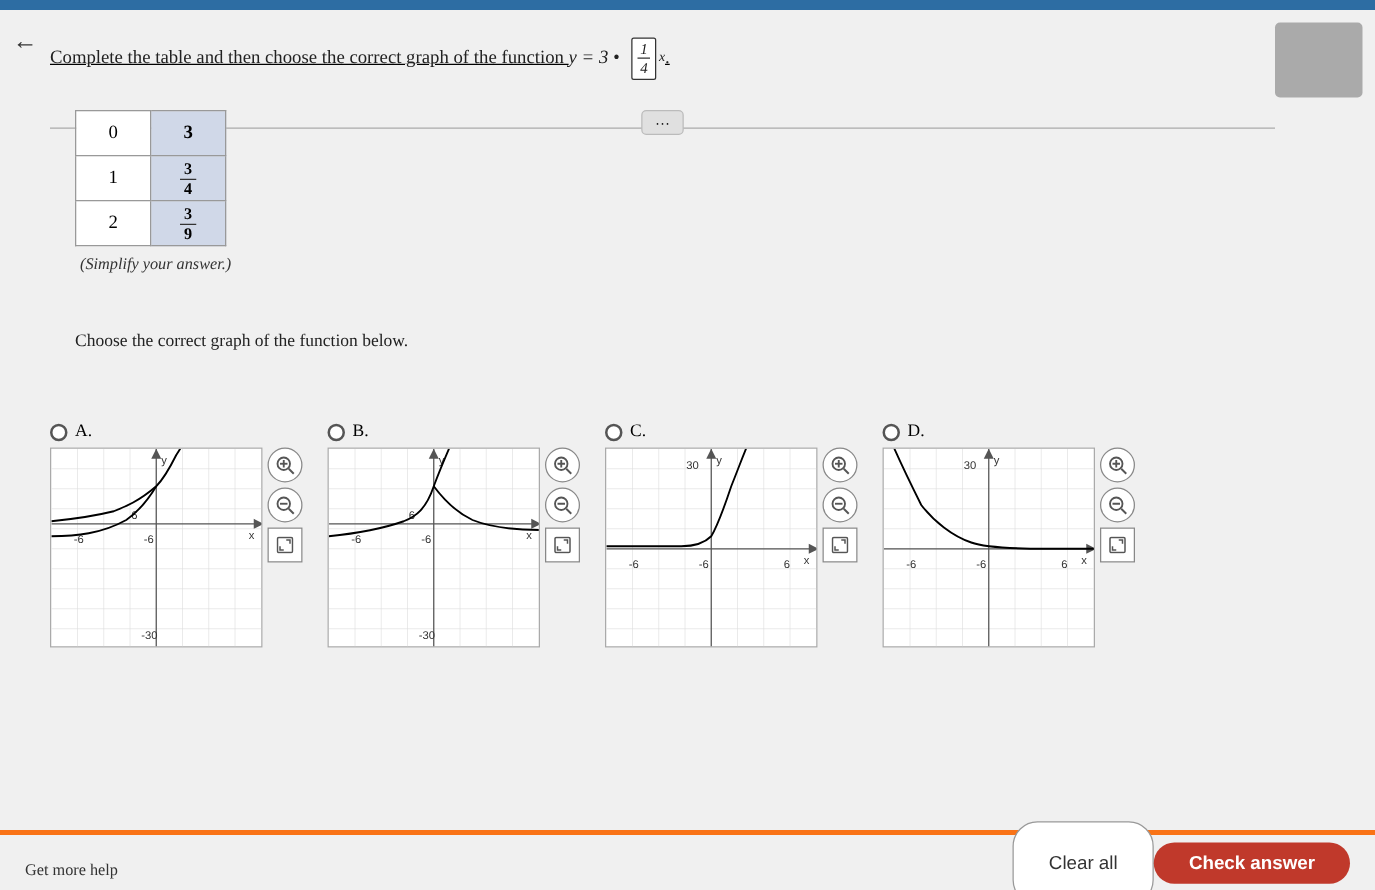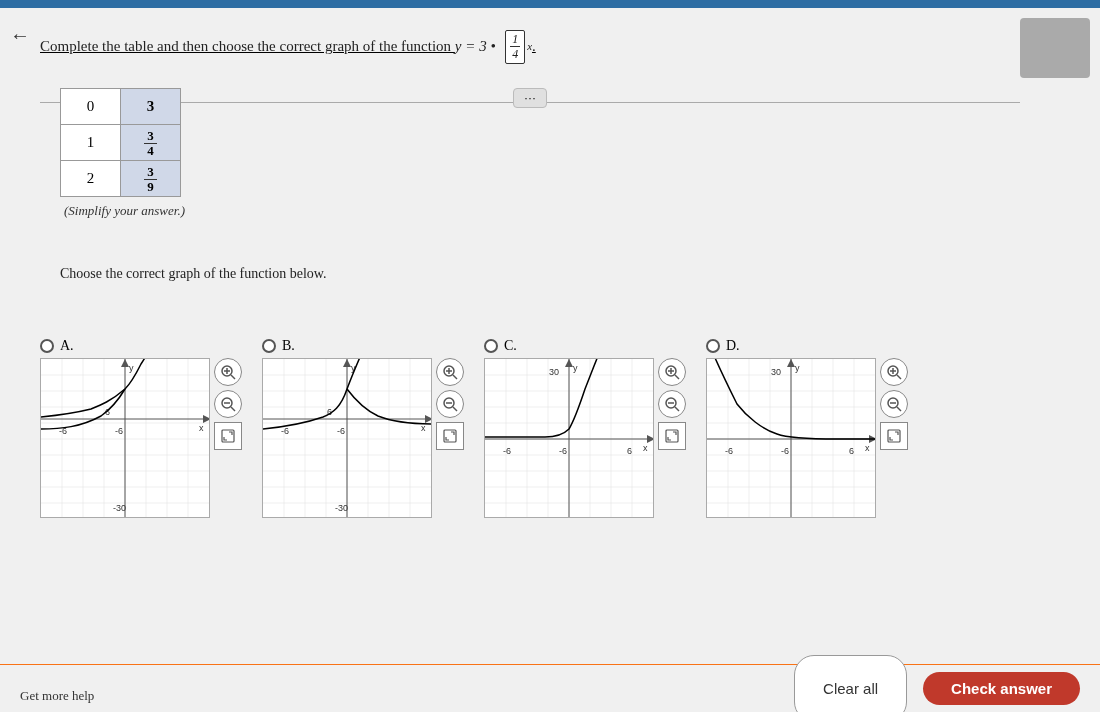--- a/index.html
+++ b/index.html
@@ -198,26 +198,25 @@
       fill: #333;
       font-family: Arial, sans-serif;
     }
     .bottom-bar {
       position: absolute;
       bottom: 0;
       left: 0;
       right: 0;
       height: 48px;
       background: #f0f0f0;
-      border-top: 1px solid #f97316;
+      border-top: 4px solid #f97316;
       display: flex;
       align-items: center;
       justify-content: flex-end;
       padding: 0 20px;
-      gap: 16px;
     }
     .bottom-left {
       position: absolute;
       bottom: 8px;
       left: 20px;
       font-size: 13px;
       color: #333;
     }
     .clear-all-btn {
       background: white;

